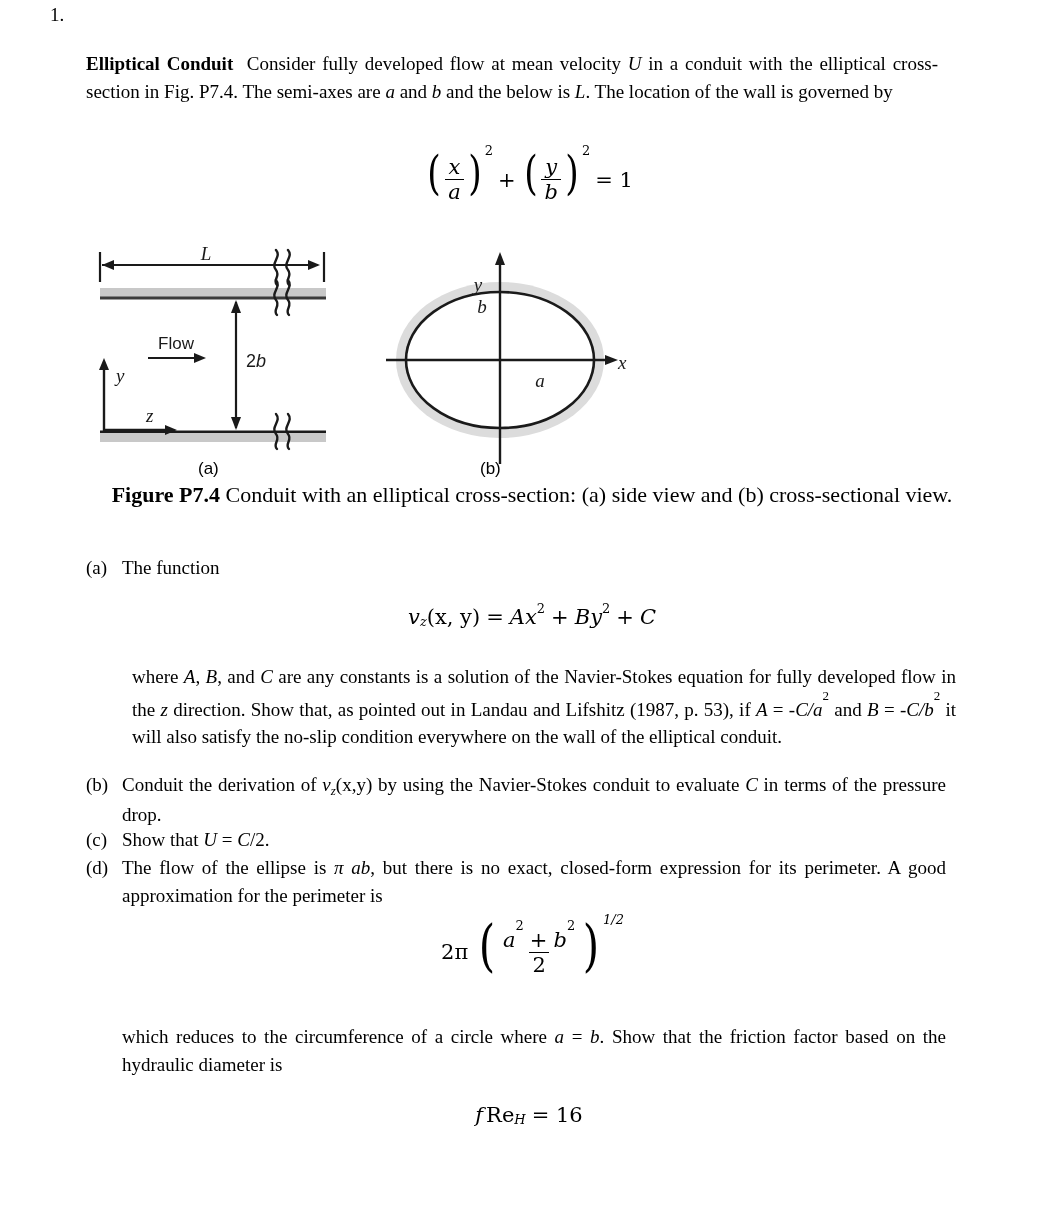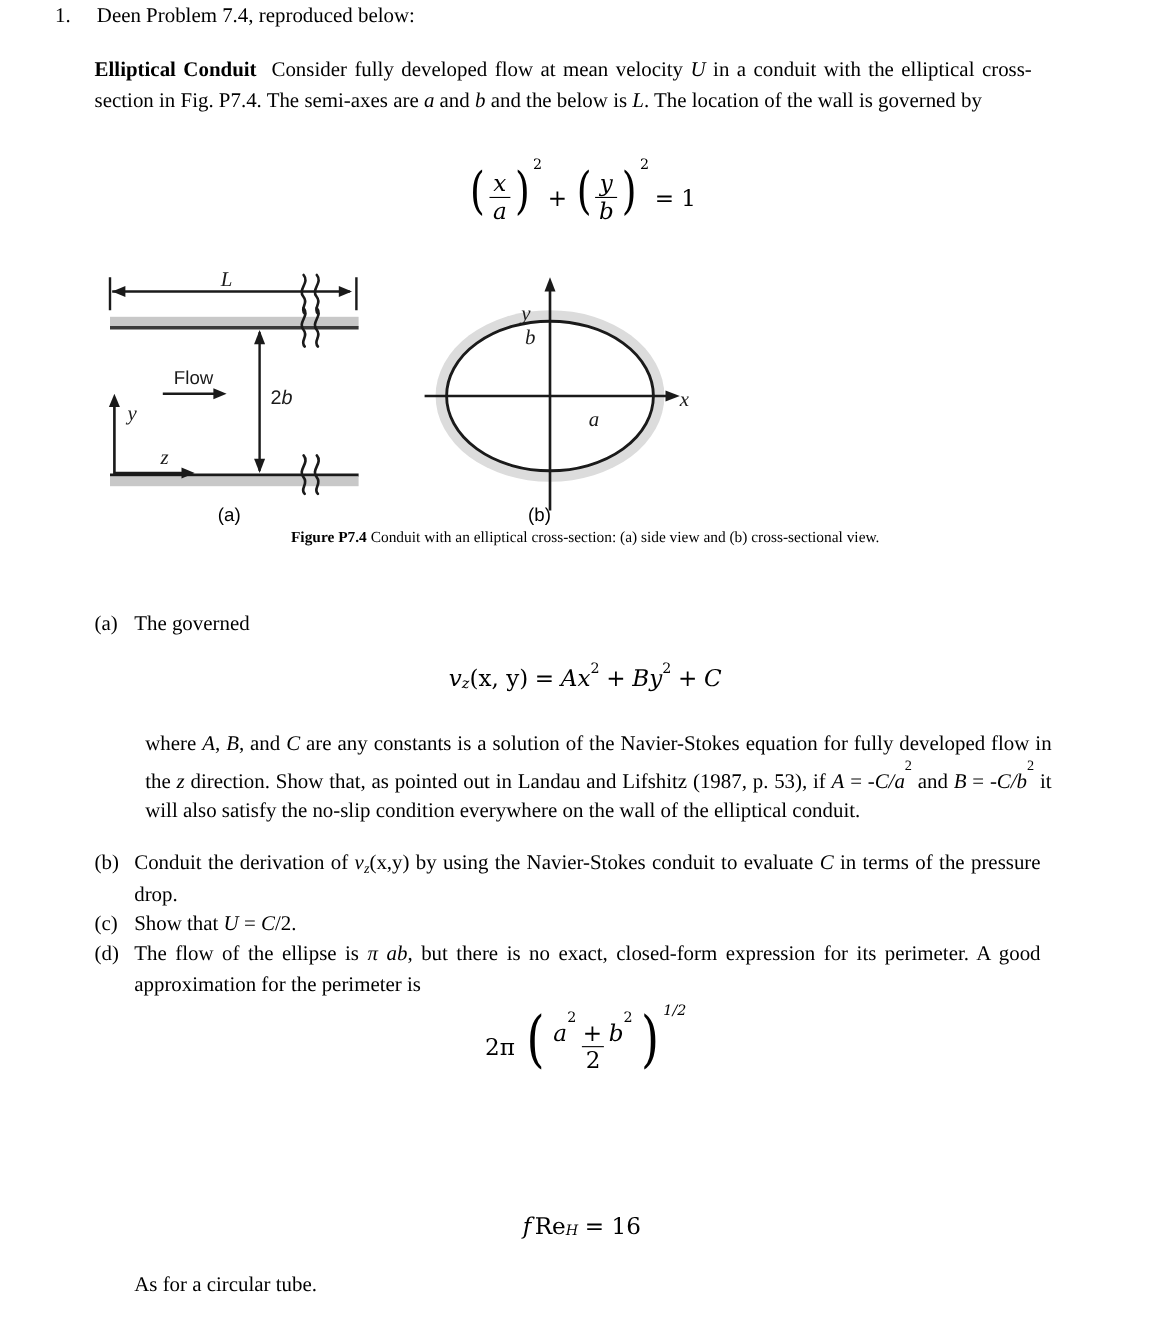--- a/index.html
+++ b/index.html
@@ -141,21 +141,21 @@
     font-size: 17px;
   }
   .sublabel-a { left: 198px; top: 459px; }
   .sublabel-b { left: 480px; top: 459px; }
 
   .fig-caption {
     position: absolute;
     left: 0; right: 0;
     top: 482px;
     text-align: center;
-    font-size: 14px;
+    font-size: 22px;
   }
   .fig-caption b { font-weight: bold; }
 
   
   .part {
     position: absolute;
     display: flex;
     align-items: flex-start;
     font-size: 19px;
     line-height: 27.5px;
@@ -199,21 +199,20 @@
   }
   .nowrap { white-space: nowrap; }
 </style>
 </head>
 <body>
 
 <div class="page">
 
   <div class="problem-item">
     <span class="problem-number">1.</span>
-    <span class="problem-text">Deen Problem 7.4, reproduced below:</span>
   </div>
 
   <div class="statement">
     <b>Elliptical Conduit</b>&nbsp;&nbsp;<span>Consider fully developed flow at mean velocity </span><i class="it">U</i><span> in a conduit with the elliptical cross-section in Fig. P7.4. The semi-axes are </span><i class="it">a</i><span> and </span><i class="it">b</i><span> and the below is </span><i class="it">L</i><span>. The location of the wall is governed by</span>
   </div>
 
   <div class="eq eq-wall">
     <span class="mrow">
       <span class="paren-group">
         <span class="big-paren">(</span>
@@ -311,21 +310,21 @@
 
   <div class="sublabel sublabel-a">(a)</div>
   <div class="sublabel sublabel-b">(b)</div>
 
   <div class="fig-caption">
     <b>Figure P7.4</b><span> Conduit with an elliptical cross-section: (a) side view and (b) cross-sectional view.</span>
   </div>
 
   <div class="part part-a">
     <span class="marker">(a)</span>
-    <span class="body">The governed</span>
+    <span class="body">The function</span>
   </div>
 
   <div class="eq eq-vz">
     <span class="mrow">
       <span class="mi">v</span>
         <span class="sub mi">z</span>
         <span>(x, y)</span>
       <span class="op">=</span>
       <span class="mi">A</span>
         <span class="mi">x</span>
@@ -372,25 +371,27 @@
         <span class="frac">
           <span class="num"><i class="mi">a</i><span class="sup">2</span><span class="op">+</span><i class="mi">b</i><span class="sup">2</span></span>
           <span class="den">2</span>
         </span>
         <span class="big-paren" style="font-size:56px;line-height:44px;top:-4px;">)</span>
         <span class="sup-big" style="top:-16px;font-style:italic;">1/2</span>
       </span>
     </span>
   </div>
 
+  <div class="part-d-tail">
+    <span>which reduces to the circumference of a circle where </span><i>a</i><span> = </span><i>b</i><span>. Show that the friction factor based on the hydraulic diameter is</span>
+  </div>
 
   <div class="eq eq-fre">
     <span class="mrow">
       <i class="mi">f</i>
         <span style="padding-left:3px;">Re</span>
         <i class="sub">H</i>
       <span class="op">= 16</span>
     </span>
   </div>
 
-  <div class="closing">As for a circular tube.</div>
 
 </div>
 
 </body></html>

